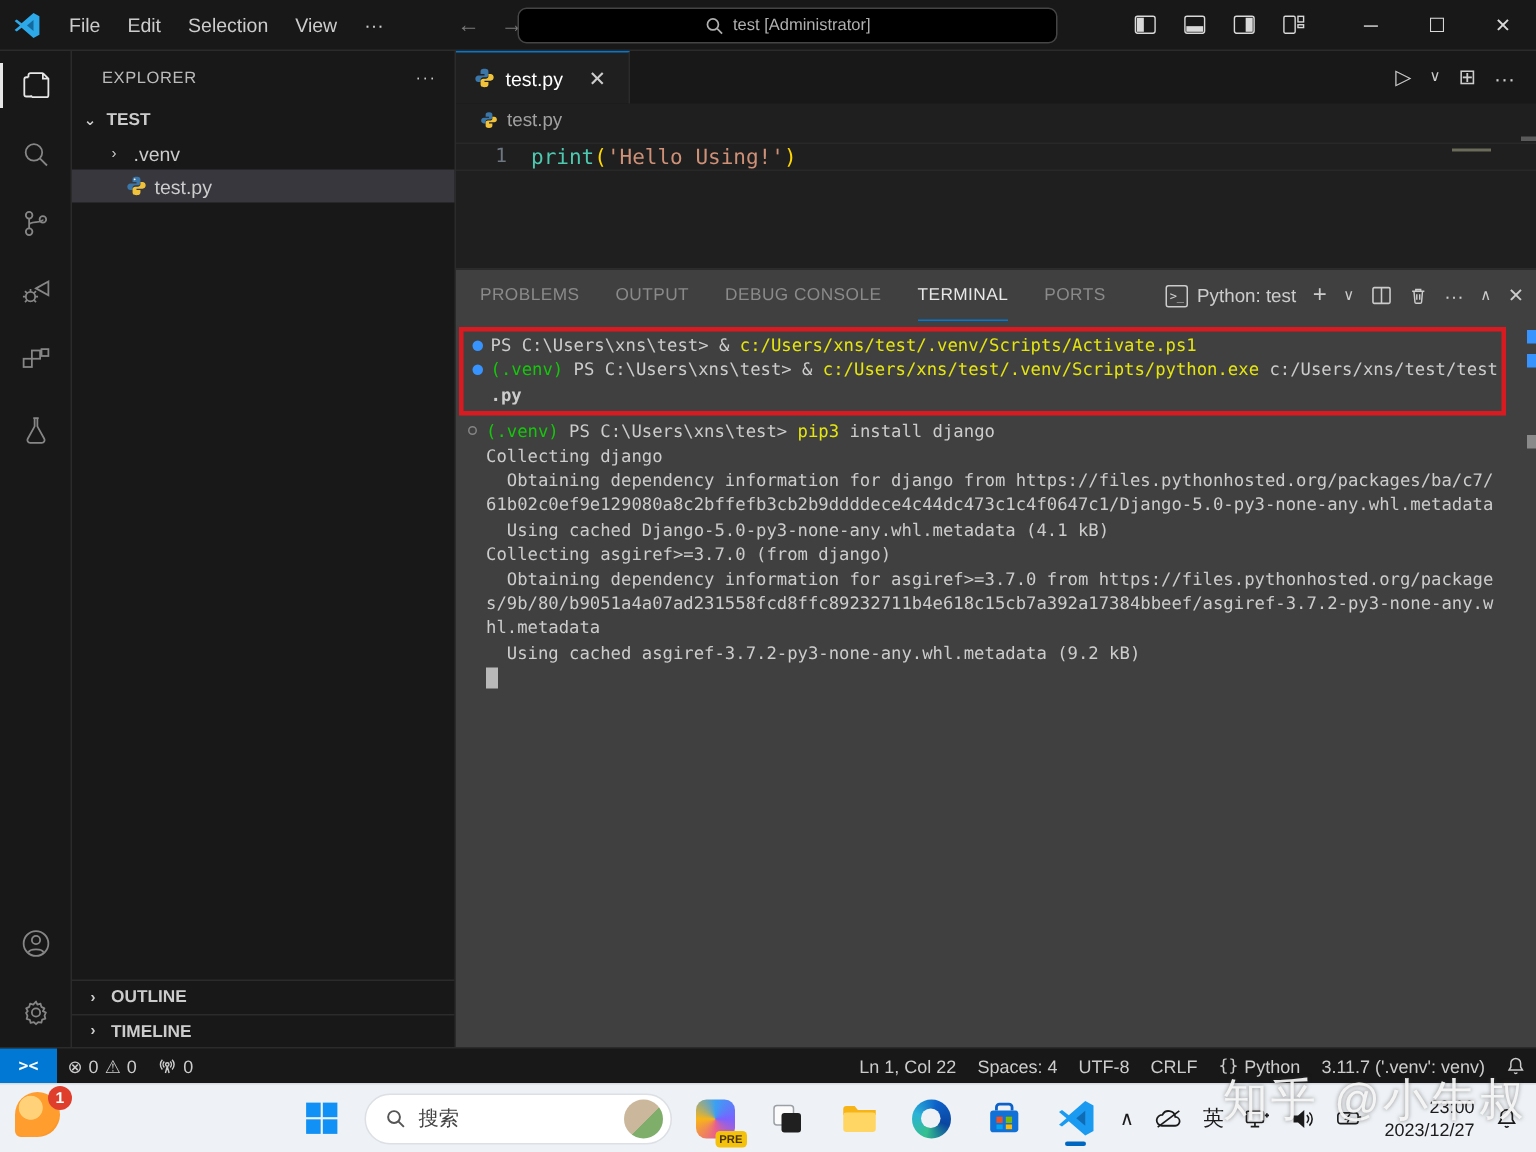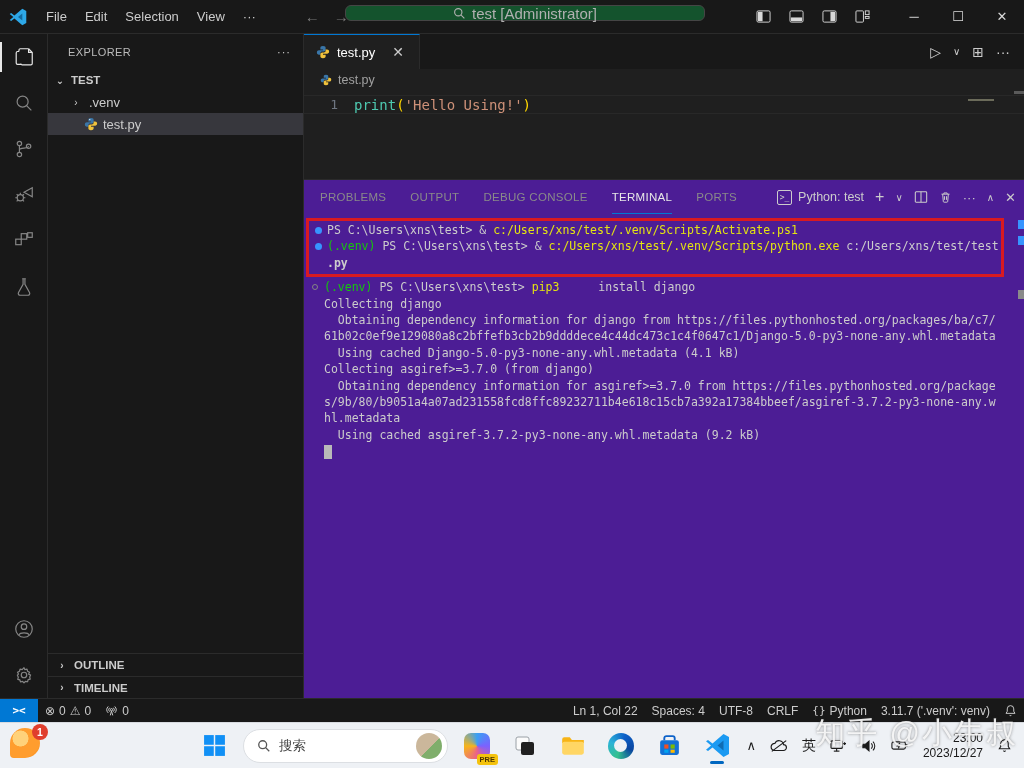--- a/index.html
+++ b/index.html
@@ -6,24 +6,24 @@
   html,body { width:1024px; height:768px; overflow:hidden; background:#1f1f1f;
               font-family:"Liberation Sans","DejaVu Sans",sans-serif; }
   .mono { font-family:"DejaVu Sans Mono",monospace; }
 
   
   #titlebar { height:34px; background:#181818; display:flex; align-items:center;
               color:#cccccc; font-size:13px; border-bottom:1px solid #2b2b2b; position:relative; }
   .vscode-logo { width:18px; height:18px; margin:0 10px 0 9px; flex:0 0 auto; }
   .menu-item { padding:0 9px; height:24px; line-height:24px; border-radius:5px; cursor:default; }
   .nav-arrows { display:flex; gap:14px; margin-left:40px; color:#7a7a7a; font-size:15px; }
-  #search-box { position:absolute; left:345px; top:5px; width:360px; height:16px;
-                background:#14532d; border:1px solid #454545; border-radius:6px;
+  #search-box { position:absolute; left:345px; top:5px; width:360px; height:24px;
+                background:#000000; border:1px solid #454545; border-radius:6px;
                 display:flex; align-items:center; justify-content:center; gap:6px;
-                color:#b0b0b0; font-size:15px; }
+                color:#b0b0b0; font-size:11px; }
   .tb-right { margin-left:auto; display:flex; align-items:center; height:100%; }
   .layout-icons { display:flex; gap:18px; margin-right:22px; }
   .win-btn { width:44px; height:34px; display:flex; align-items:center; justify-content:center;
              color:#d9d9d9; font-size:13px; }
 
   
   #main { display:flex; height:664px; }
 
   
   #activitybar { width:48px; background:#181818; display:flex; flex-direction:column;
@@ -69,21 +69,21 @@
                border-top:1px solid #282828; border-bottom:1px solid #282828; }
   .line-num { width:50px; text-align:right; padding-right:16px; color:#6e7681; font-size:13px; }
   .c-fn  { color:#4ec9b0; }
   .c-br  { color:#ffd700; }
   .c-str { color:#ce9178; }
   #minimap { position:absolute; right:14px; top:4px; width:60px; height:80px; }
   .mini-line { width:26px; height:2px; background:#6b6b5a; margin-left:18px; margin-top:4px; }
   #editor-scroll { position:absolute; right:0; top:0; width:10px; height:3px; background:#5a5a5a; }
 
   
-  #panel { flex:1; background:#4c1d95; border-top:1px solid #2b2b2b; display:flex;
+  #panel { flex:1; background:#404040; border-top:1px solid #2b2b2b; display:flex;
            flex-direction:column; min-height:0; }
   #panel-header { height:34px; display:flex; align-items:center; padding:0 8px 0 16px; }
   .panel-tab { font-size:11.5px; color:#8a8a8a; margin-right:24px; height:34px;
                display:flex; align-items:center; letter-spacing:.3px; cursor:pointer; }
   .panel-tab.active { color:#e7e7e7; border-bottom:1px solid #0078d4; }
   .panel-actions { margin-left:auto; display:flex; align-items:center; gap:11px; color:#cccccc; }
   .term-chip { display:flex; align-items:center; gap:6px; font-size:12.5px; color:#cccccc; }
   .term-ico { width:15px; height:15px; border:1px solid #cccccc; border-radius:2px;
               font-size:8px; line-height:13px; text-align:center; font-family:"DejaVu Sans Mono",monospace; }
   .pa-glyph { font-size:13px; cursor:pointer; }
@@ -361,21 +361,21 @@
           <span class="pa-glyph">✕</span>
         </div>
       </div>
       <div id="terminal">
         <div id="red-box">
             <div class="term-line"><span class="gutter"><span class="dot blue"></span></span><span style="color: rgb(204, 204, 204);">PS C:\Users\xns\test&gt; &amp; </span><span style="color: rgb(229, 229, 16);">c:/Users/xns/test/.venv/Scripts/Activate.ps1</span></div>
             <div class="term-line"><span class="gutter"><span class="dot blue"></span></span><span style="color: rgb(22, 198, 12);">(.venv) </span><span style="color: rgb(204, 204, 204);">PS C:\Users\xns\test&gt; &amp; </span><span style="color: rgb(229, 229, 16);">c:/Users/xns/test/.venv/Scripts/python.exe</span><span style="color: rgb(204, 204, 204);"> c:/Users/xns/test/test</span></div>
             <div class="term-line"><span class="gutter"></span><span style="color: rgb(204, 204, 204); font-weight: bold;">.py</span></div>
           </div>
         <div id="term-rest">
-            <div class="term-line"><span class="gutter"><span class="dot gray"></span></span><span style="color: rgb(22, 198, 12);">(.venv) </span><span style="color: rgb(204, 204, 204);">PS C:\Users\xns\test&gt; </span><span style="color: rgb(229, 229, 16);">pip3</span><span style="color: rgb(204, 204, 204); margin-left: 32px;"> install django</span></div>
+            <div class="term-line"><span class="gutter"><span class="dot gray"></span></span><span style="color: rgb(22, 198, 12);">(.venv) </span><span style="color: rgb(204, 204, 204);">PS C:\Users\xns\test&gt; </span><span style="color: rgb(229, 229, 16);">pip3</span><span style="color: rgb(204, 204, 204);"> install django</span></div>
             <div class="term-line"><span class="gutter"></span><span style="color: rgb(204, 204, 204);">Collecting django</span></div>
             <div class="term-line"><span class="gutter"></span><span style="color: rgb(204, 204, 204);">  Obtaining dependency information for django from https://files.pythonhosted.org/packages/ba/c7/</span></div>
             <div class="term-line"><span class="gutter"></span><span style="color: rgb(204, 204, 204);">61b02c0ef9e129080a8c2bffefb3cb2b9ddddece4c44dc473c1c4f0647c1/Django-5.0-py3-none-any.whl.metadata</span></div>
             <div class="term-line"><span class="gutter"></span><span style="color: rgb(204, 204, 204);">  Using cached Django-5.0-py3-none-any.whl.metadata (4.1 kB)</span></div>
             <div class="term-line"><span class="gutter"></span><span style="color: rgb(204, 204, 204);">Collecting asgiref&gt;=3.7.0 (from django)</span></div>
             <div class="term-line"><span class="gutter"></span><span style="color: rgb(204, 204, 204);">  Obtaining dependency information for asgiref&gt;=3.7.0 from https://files.pythonhosted.org/package</span></div>
             <div class="term-line"><span class="gutter"></span><span style="color: rgb(204, 204, 204);">s/9b/80/b9051a4a07ad231558fcd8ffc89232711b4e618c15cb7a392a17384bbeef/asgiref-3.7.2-py3-none-any.w</span></div>
             <div class="term-line"><span class="gutter"></span><span style="color: rgb(204, 204, 204);">hl.metadata</span></div>
             <div class="term-line"><span class="gutter"></span><span style="color: rgb(204, 204, 204);">  Using cached asgiref-3.7.2-py3-none-any.whl.metadata (9.2 kB)</span></div>
           </div>

